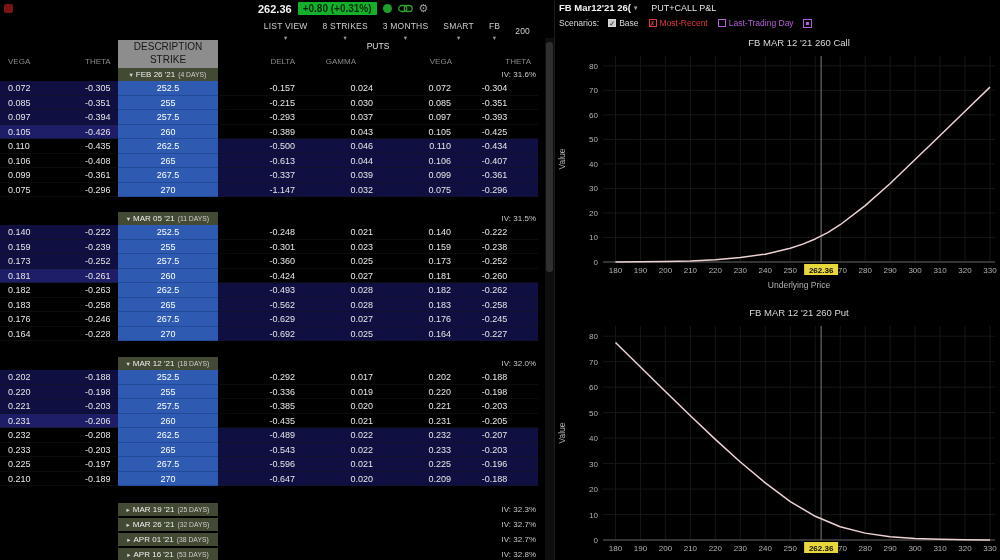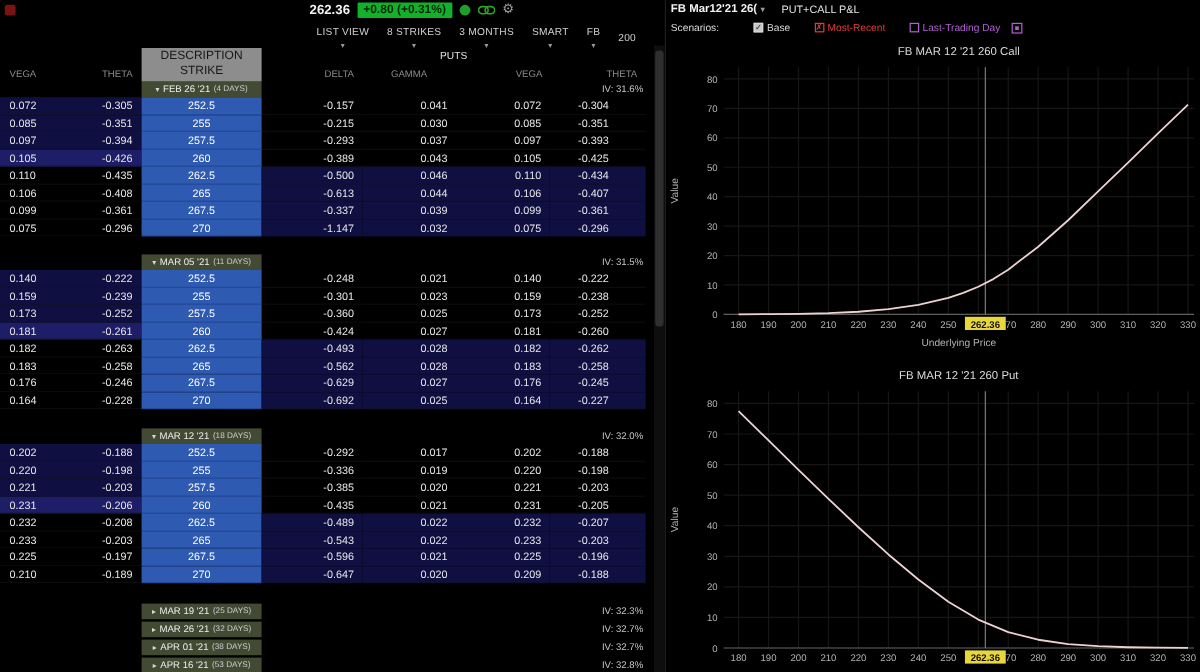--- a/index.html
+++ b/index.html
@@ -151,21 +151,21 @@
             <span class="grp-label">FEB 26 '21</span>
             <span class="grp-days">(4 DAYS)</span>
           </div>
           <div class="grp-iv">IV: 31.6%</div>
         </div>
         <div class="data-row">
           <div class="cell c1 itm">0.072</div>
           <div class="cell c2 itm">-0.305</div>
           <div class="cell strike-c">252.5</div>
           <div class="cell c3">-0.157</div>
-          <div class="cell c4">0.041</div>
+          <div class="cell c4">0.024</div>
           <div class="cell c5">0.072</div>
           <div class="cell c6">-0.304</div>
         </div>
         <div class="data-row">
           <div class="cell c1 itm">0.085</div>
           <div class="cell c2 itm">-0.351</div>
           <div class="cell strike-c">255</div>
           <div class="cell c3">-0.215</div>
           <div class="cell c4">0.030</div>
           <div class="cell c5">0.085</div>
@@ -428,21 +428,21 @@
   <div class="right-panel">
     <div class="rp-row1">
       <span class="rp-symbol">
         <span>FB Mar12'21 26(</span>
         <span class="caret">▾</span>
       </span>
       <span class="rp-title">PUT+CALL P&amp;L</span>
     </div>
     <div class="rp-row2">
       <span class="scen-label">Scenarios:</span>
-      <span id="scen-items" style="display:flex;gap:20px;margin-left:20px;">
+      <span id="scen-items" style="display:flex;gap:10px;">
           <span class="scen-item">
             <span class="scen-box" style="border-color: rgb(216, 216, 216); background: rgb(200, 200, 200); color: rgb(34, 34, 34);">✓</span>
             <span style="color: rgb(216, 216, 216);">Base</span>
           </span>
           <span class="scen-item">
             <span class="scen-box" style="border-color: rgb(224, 60, 60); background: transparent; color: rgb(224, 60, 60);">✗</span>
             <span style="color: rgb(224, 60, 60);">Most-Recent</span>
           </span>
           <span class="scen-item">
             <span class="scen-box" style="border-color: rgb(180, 95, 214); background: transparent; color: rgb(180, 95, 214);"></span>

